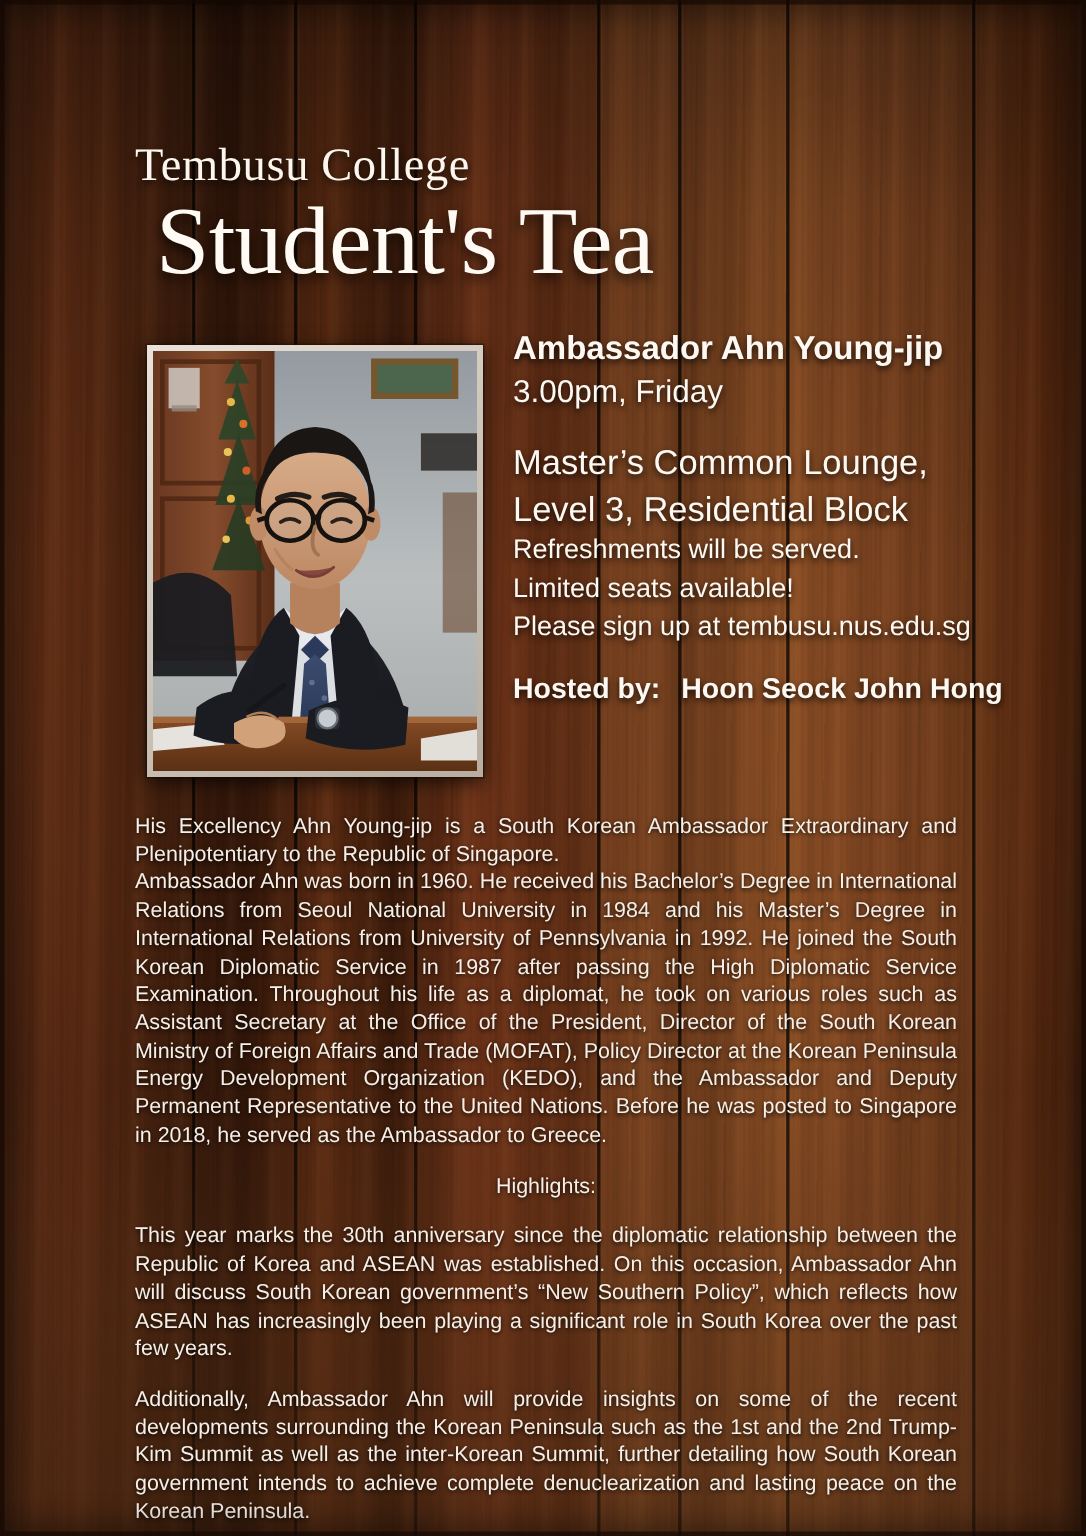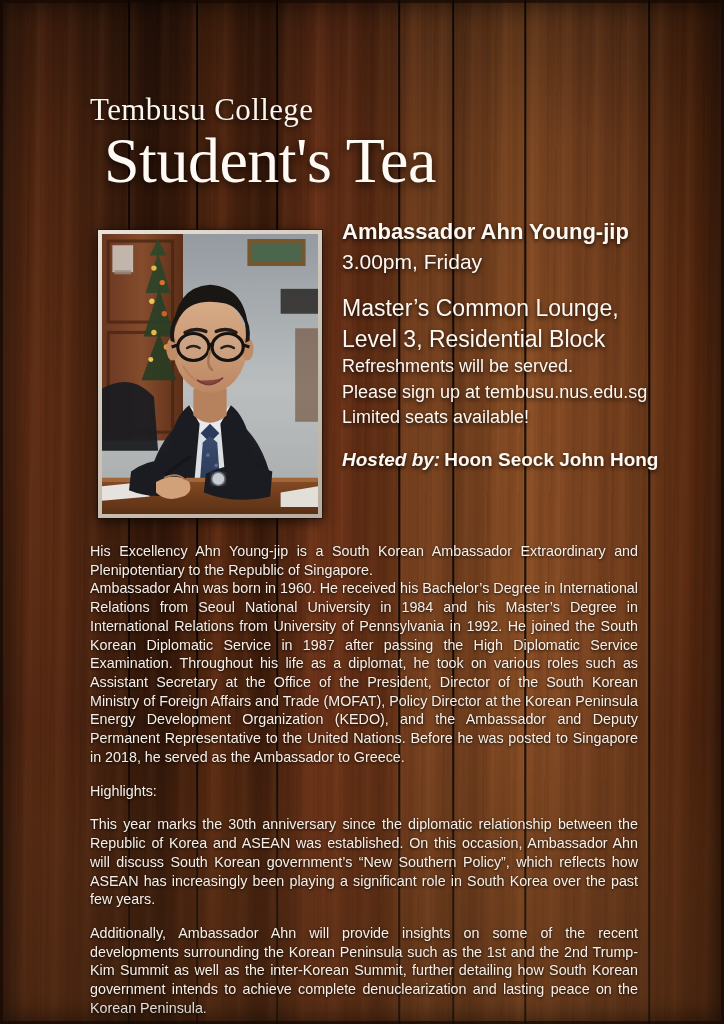--- a/index.html
+++ b/index.html
@@ -208,38 +208,38 @@
   .info-line {
     font-size: 18px;
     line-height: 1.42;
   }
   .hosted-by {
     margin-top: 18px;
     font-size: 19px;
     font-weight: bold;
     white-space: nowrap;
   }
-  .hosted-by .host-label { margin-right: 4px; font-style: italic; }
+  .hosted-by .host-label { margin-right: 14px; }
 
   
   .body-copy {
     position: absolute;
     left: 90px;
     top: 542px;
     width: 548px;
     color: #f6efe7;
     font-size: 14.3px;
     line-height: 1.31;
     text-align: justify;
     text-shadow: 0 1px 3px rgba(0,0,0,0.85);
   }
   .para { margin: 0 0 0 0; }
   .para + .para { margin-top: 0; }
   .para.spaced { margin-top: 15px; }
-  .para.last-line { text-align: left; }
+  .para.last-line { text-align: center; }
 </style>
 </head>
 <body>
 
 <div id="poster">
 
   <div class="wood-base"></div>
   <div class="wood-grain"></div>
   <div class="wood-grain2"></div>
   <div class="plank-seams">
@@ -395,22 +395,22 @@
     <div class="details">
       <div class="speaker-name">Ambassador Ahn Young-jip</div>
       <div class="detail-line">3.00pm, Friday</div>
 
       <div class="detail-gap"></div>
 
       <div class="venue-line">Master’s Common Lounge,</div>
       <div class="venue-line">Level 3, Residential Block</div>
 
       <div class="info-line">Refreshments will be served.</div>
+      <div class="info-line">Limited seats available!</div>
       <div class="info-line">Please sign up at tembusu.nus.edu.sg</div>
-      <div class="info-line">Limited seats available!</div>
 
       <div class="hosted-by">
         <span class="host-label">Hosted by:</span><span>Hoon Seock John Hong</span>
       </div>
     </div>
 
     <div class="body-copy">
       <p class="para">His Excellency Ahn Young-jip is a South Korean Ambassador Extraordinary and Plenipotentiary to the Republic of Singapore.</p>
       <p class="para">Ambassador Ahn was born in 1960. He received his Bachelor’s Degree in International Relations from Seoul National University in 1984 and his Master’s Degree in International Relations from University of Pennsylvania in 1992. He joined the South Korean Diplomatic Service in 1987 after passing the High Diplomatic Service Examination. Throughout his life as a diplomat, he took on various roles such as Assistant Secretary at the Office of the President, Director of the South Korean Ministry of Foreign Affairs and Trade (MOFAT), Policy Director at the Korean Peninsula Energy Development Organization (KEDO), and the Ambassador and Deputy Permanent Representative to the United Nations. Before he was posted to Singapore in 2018, he served as the Ambassador to Greece.</p>
       <p class="para spaced last-line">Highlights:</p>

